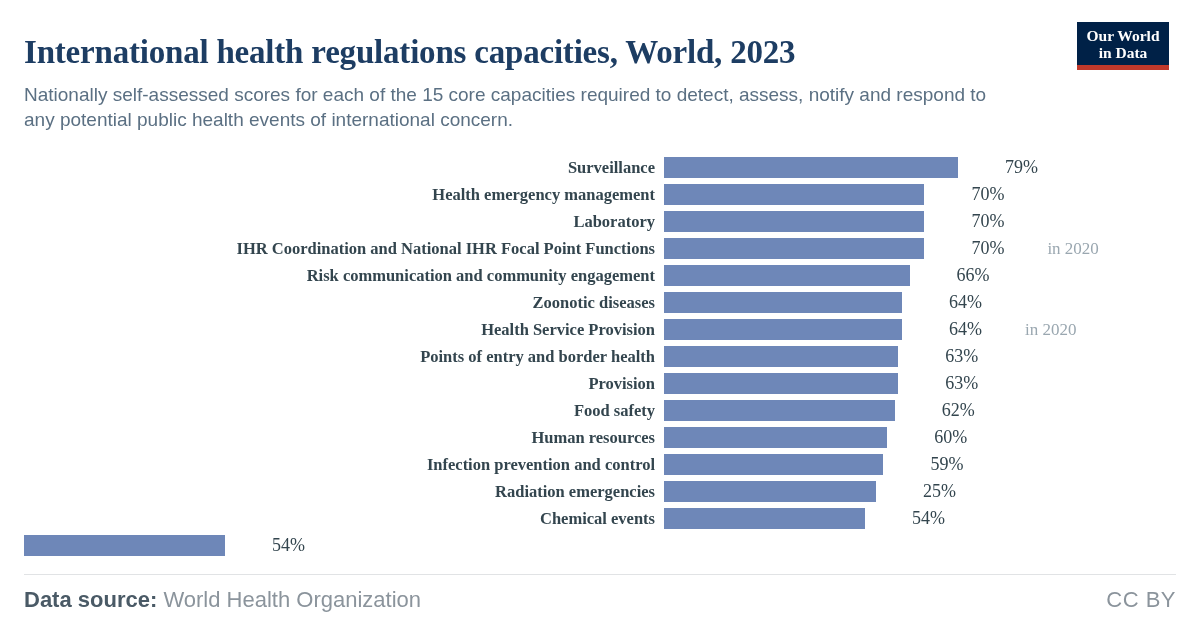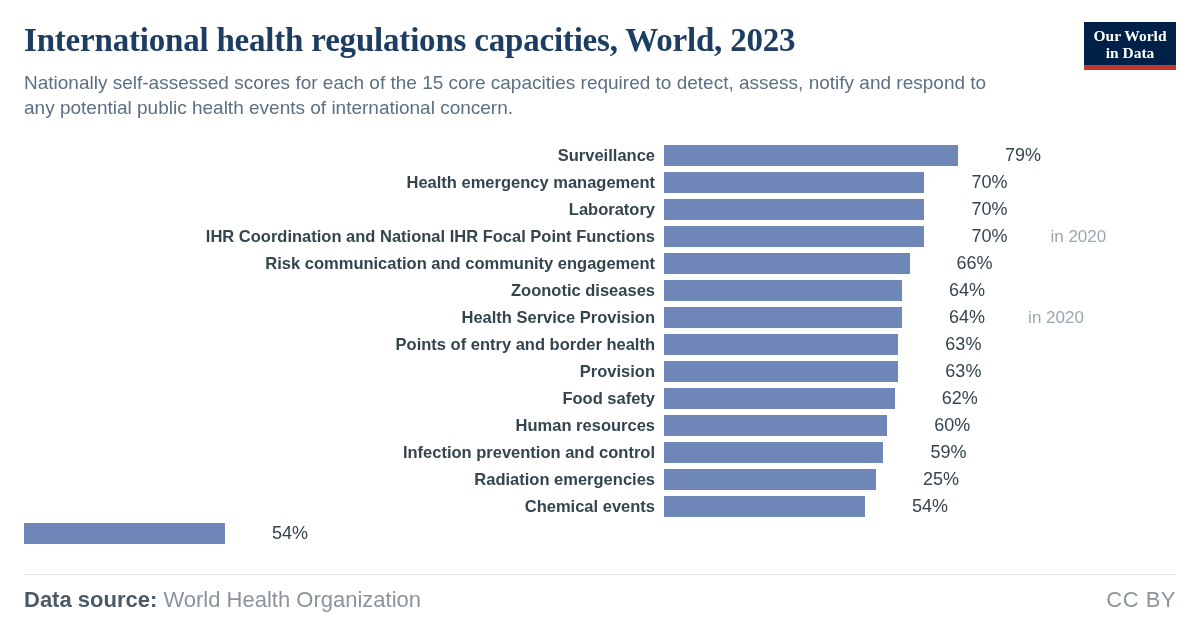--- a/index.html
+++ b/index.html
@@ -12,21 +12,21 @@
     background: #ffffff;
     font-family: "Liberation Sans", sans-serif;
     color: #1d3d63;
     overflow: hidden;
   }
   .page {
     position: relative;
     width: 1200px;
     height: 627px;
     box-sizing: border-box;
-    padding: 0 24px;
+    padding: 12px 24px;
   }
   
   .header {
     padding-top: 22px;
   }
   .title {
     font-family: "Liberation Serif", serif;
     font-size: 33px;
     font-weight: bold;
     color: #1d3d63;
@@ -39,40 +39,41 @@
     color: #5b7083;
     line-height: 1.33;
     margin: 10px 0 0 0;
     max-width: 990px;
     font-weight: 400;
   }
   
   .logo {
     position: absolute;
     top: 22px;
-    right: 24px;
+    right: 31px;
     width: 92px;
     height: 48px;
     background: #002147;
     color: #ffffff;
     font-family: "Liberation Serif", serif;
     font-weight: bold;
     font-size: 15.5px;
     line-height: 1.12;
     text-align: center;
     padding-top: 5px;
     box-sizing: border-box;
     border-bottom: 5px solid #c0392b;
   }
   .logo span { display: block; }
   
   .chart {
     position: relative;
     margin-top: 22px;
     width: 100%;
+    font-family: Liberation Serif, serif;
   }
   .row {
     display: flex;
     align-items: center;
     height: 27px;
     margin-bottom: 0px;
   }
   .label {
     width: 640px;
     text-align: right;

